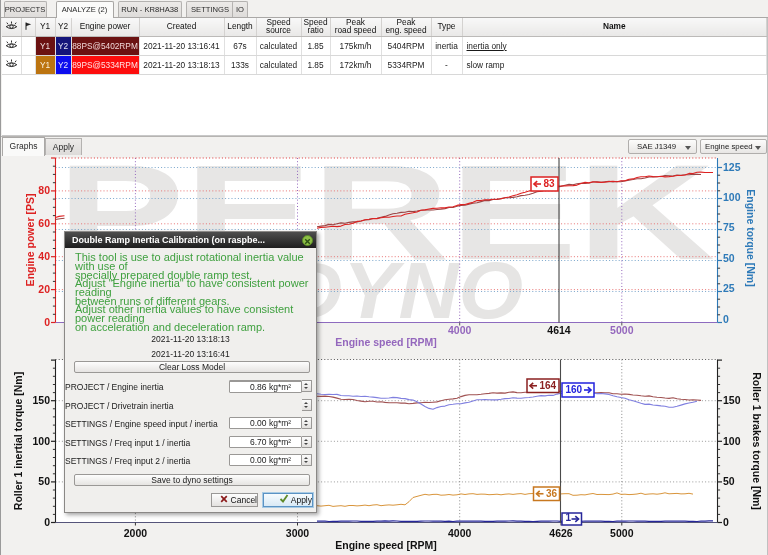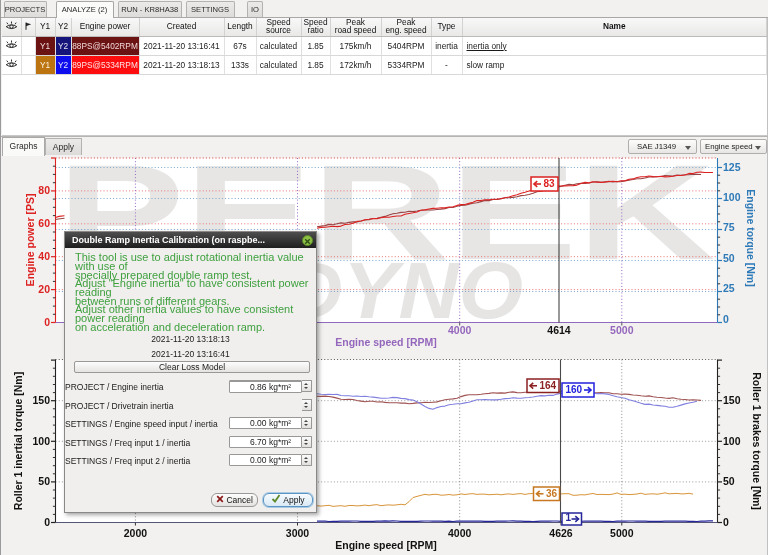--- a/index.html
+++ b/index.html
@@ -35,31 +35,31 @@
 .grn{position:absolute;color:#3fa03f;font-size:11px;line-height:9px;left:10px;width:238px}
 .dt{position:absolute;width:100%;text-align:center;font-size:8.5px;color:#1a1a1a}
 .dbtn{position:absolute;left:9px;width:236px;height:12px;background:linear-gradient(#fdfdfd,#e6e4e2);border:1px solid #9a9896;
  border-radius:2px;text-align:center;font-size:8.5px;line-height:11px;color:#1a1a1a}
 .flab{position:absolute;width:160px;text-align:left;font-size:8.5px;color:#1a1a1a}
 .fin{position:absolute;left:164px;width:73px;height:12px;background:#fff;border:1px solid #9a9896;font-size:8.5px;line-height:11px;padding-left:20px;border-radius:1px}
 .fsp{position:absolute;left:237px;width:10px;height:12px;background:linear-gradient(#fbfbfb,#e2e0de);border:1px solid #9a9896;border-left:none;border-radius:0 1px 1px 0}
 .fsp i{position:absolute;left:2.2px;width:0;height:0;border-left:2.2px solid transparent;border-right:2.2px solid transparent}
 .fsp .up{top:2px;border-bottom:2.6px solid #444}
 .fsp .dn{bottom:2px;border-top:2.6px solid #444}
-.abtn{position:absolute;height:14px;background:linear-gradient(#fdfdfd,#e4e2e0);border:1px solid #9a9896;border-radius:6px;
- font-size:8.5px;text-align:center;line-height:12px;color:#111}
+.abtn{position:absolute;height:14px;background:linear-gradient(#fdfdfd,#e4e2e0);border:1px solid #9a9896;border-radius:0;
+ font-size:8.5px;text-align:right;line-height:12px;color:#111}
 </style></head><body>
 <div id="page">
 <div class="topbar"></div>
 <div style="position:absolute;left:0;top:16.5px;width:768px;height:1px;background:#aaa8a6;z-index:1"></div>
 <div class="ttab" style="left:2.5px;width:43px;">PROJECTS</div>
 <div class="ttab act" style="left:54.5px;width:58px;">ANALYZE (2)</div>
 <div class="ttab" style="left:117px;width:63.5px;">RUN - KR8HA38</div>
 <div class="ttab" style="left:184.5px;width:49px;">SETTINGS</div>
-<div class="ttab" style="left:246px;width:16px;">IO</div>
+<div class="ttab" style="left:231px;width:16px;">IO</div>
 <div id="tablewrap">
 <table>
 <colgroup>
           <col style="width:19px">
           <col style="width:14px">
           <col style="width:20px">
           <col style="width:16px">
           <col style="width:68px">
           <col style="width:85px">
           <col style="width:32px">
@@ -369,19 +369,20 @@
       <div class="fsp" style="top:204px">
         <i class="up"></i>
         <i class="dn"></i>
       </div>
       <div class="flab" style="left:0;top:224px">SETTINGS / Freq input 2 / inertia</div>
       <div class="fin" style="top:222px">0.00 kg*m²</div>
       <div class="fsp" style="top:222px">
         <i class="up"></i>
         <i class="dn"></i>
       </div>
+<div class="dbtn" style="top:242px">Save to dyno settings</div>
 <div class="abtn" style="left:146px;top:261px;width:47px"><svg width="8" height="8" viewBox="0 0 8 8">
           <path d="M1.2 1.2 L6.8 6.8 M6.8 1.2 L1.2 6.8" stroke="#8b1a1a" stroke-width="1.7" fill="none"></path>
         </svg> Cancel</div>
 <div class="abtn" style="left:198px;top:261px;width:50px;border-color:#5b93c4;background:linear-gradient(#f7fbfe,#d9e9f5);box-shadow:0 0 0 1px #a9cbe4"><svg width="10" height="9" viewBox="0 0 10 9">
           <path d="M1.5 5 L4 7.5 L8.5 1" stroke="#5f8a2a" stroke-width="1.8" fill="none"></path>
         </svg> Apply</div>
 </div>
 </div>
 </body></html>

